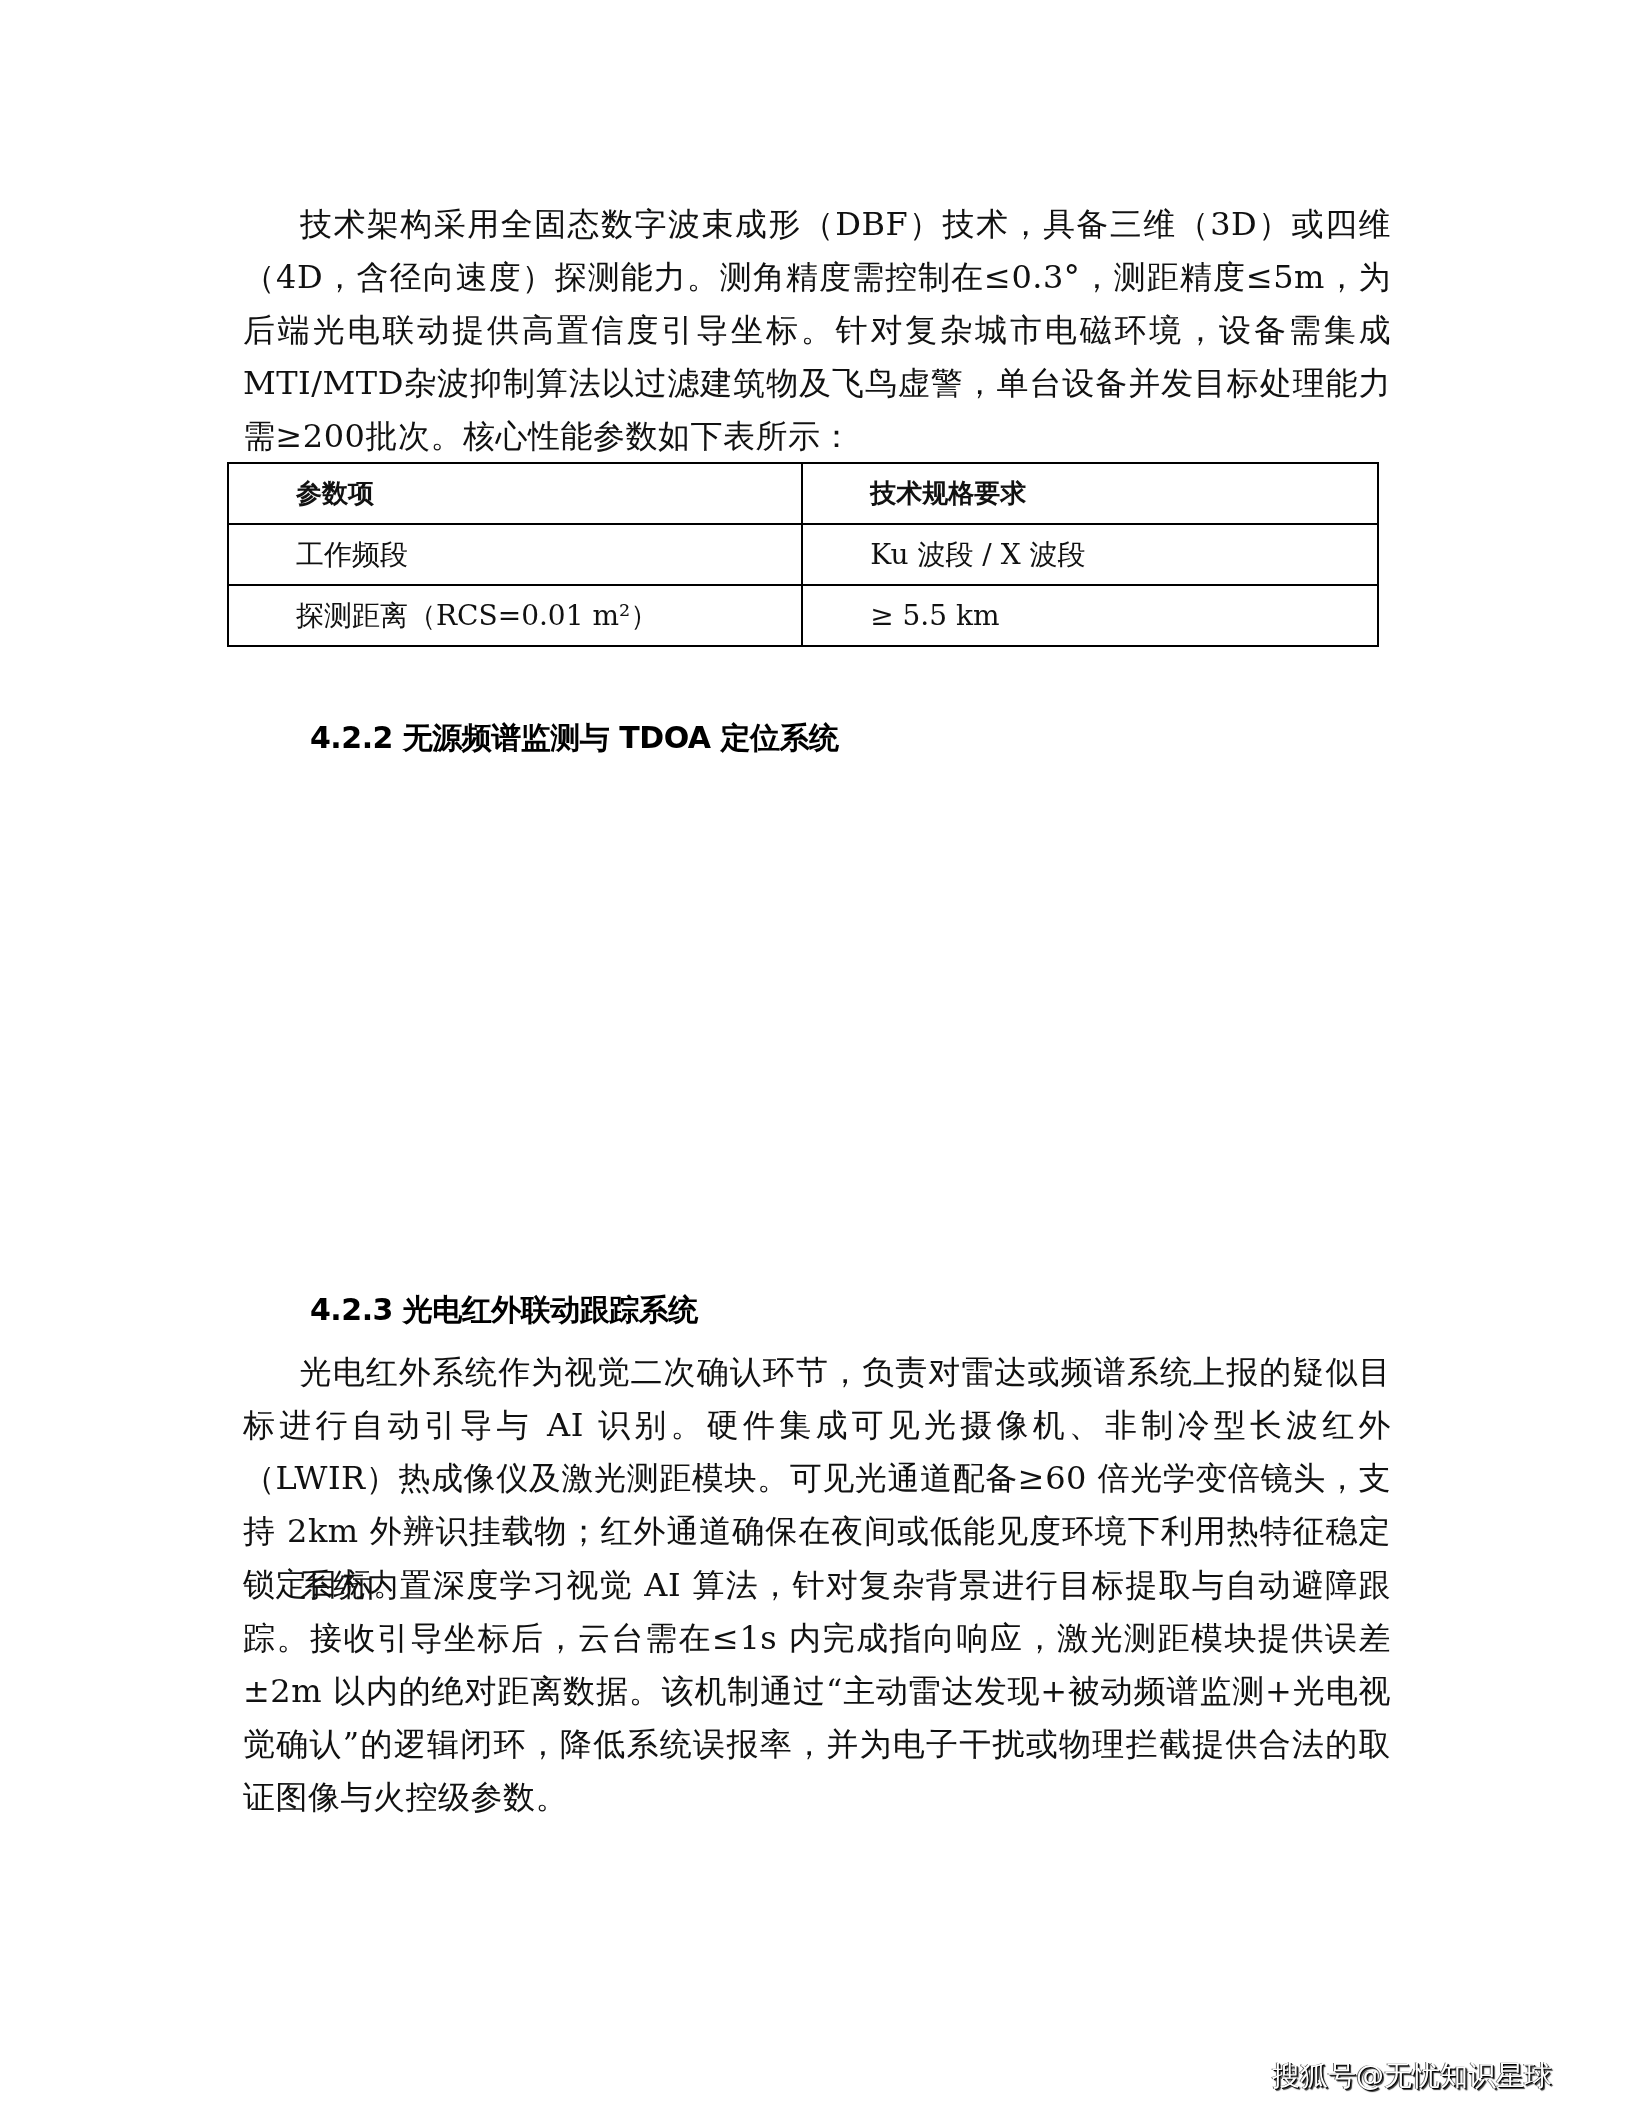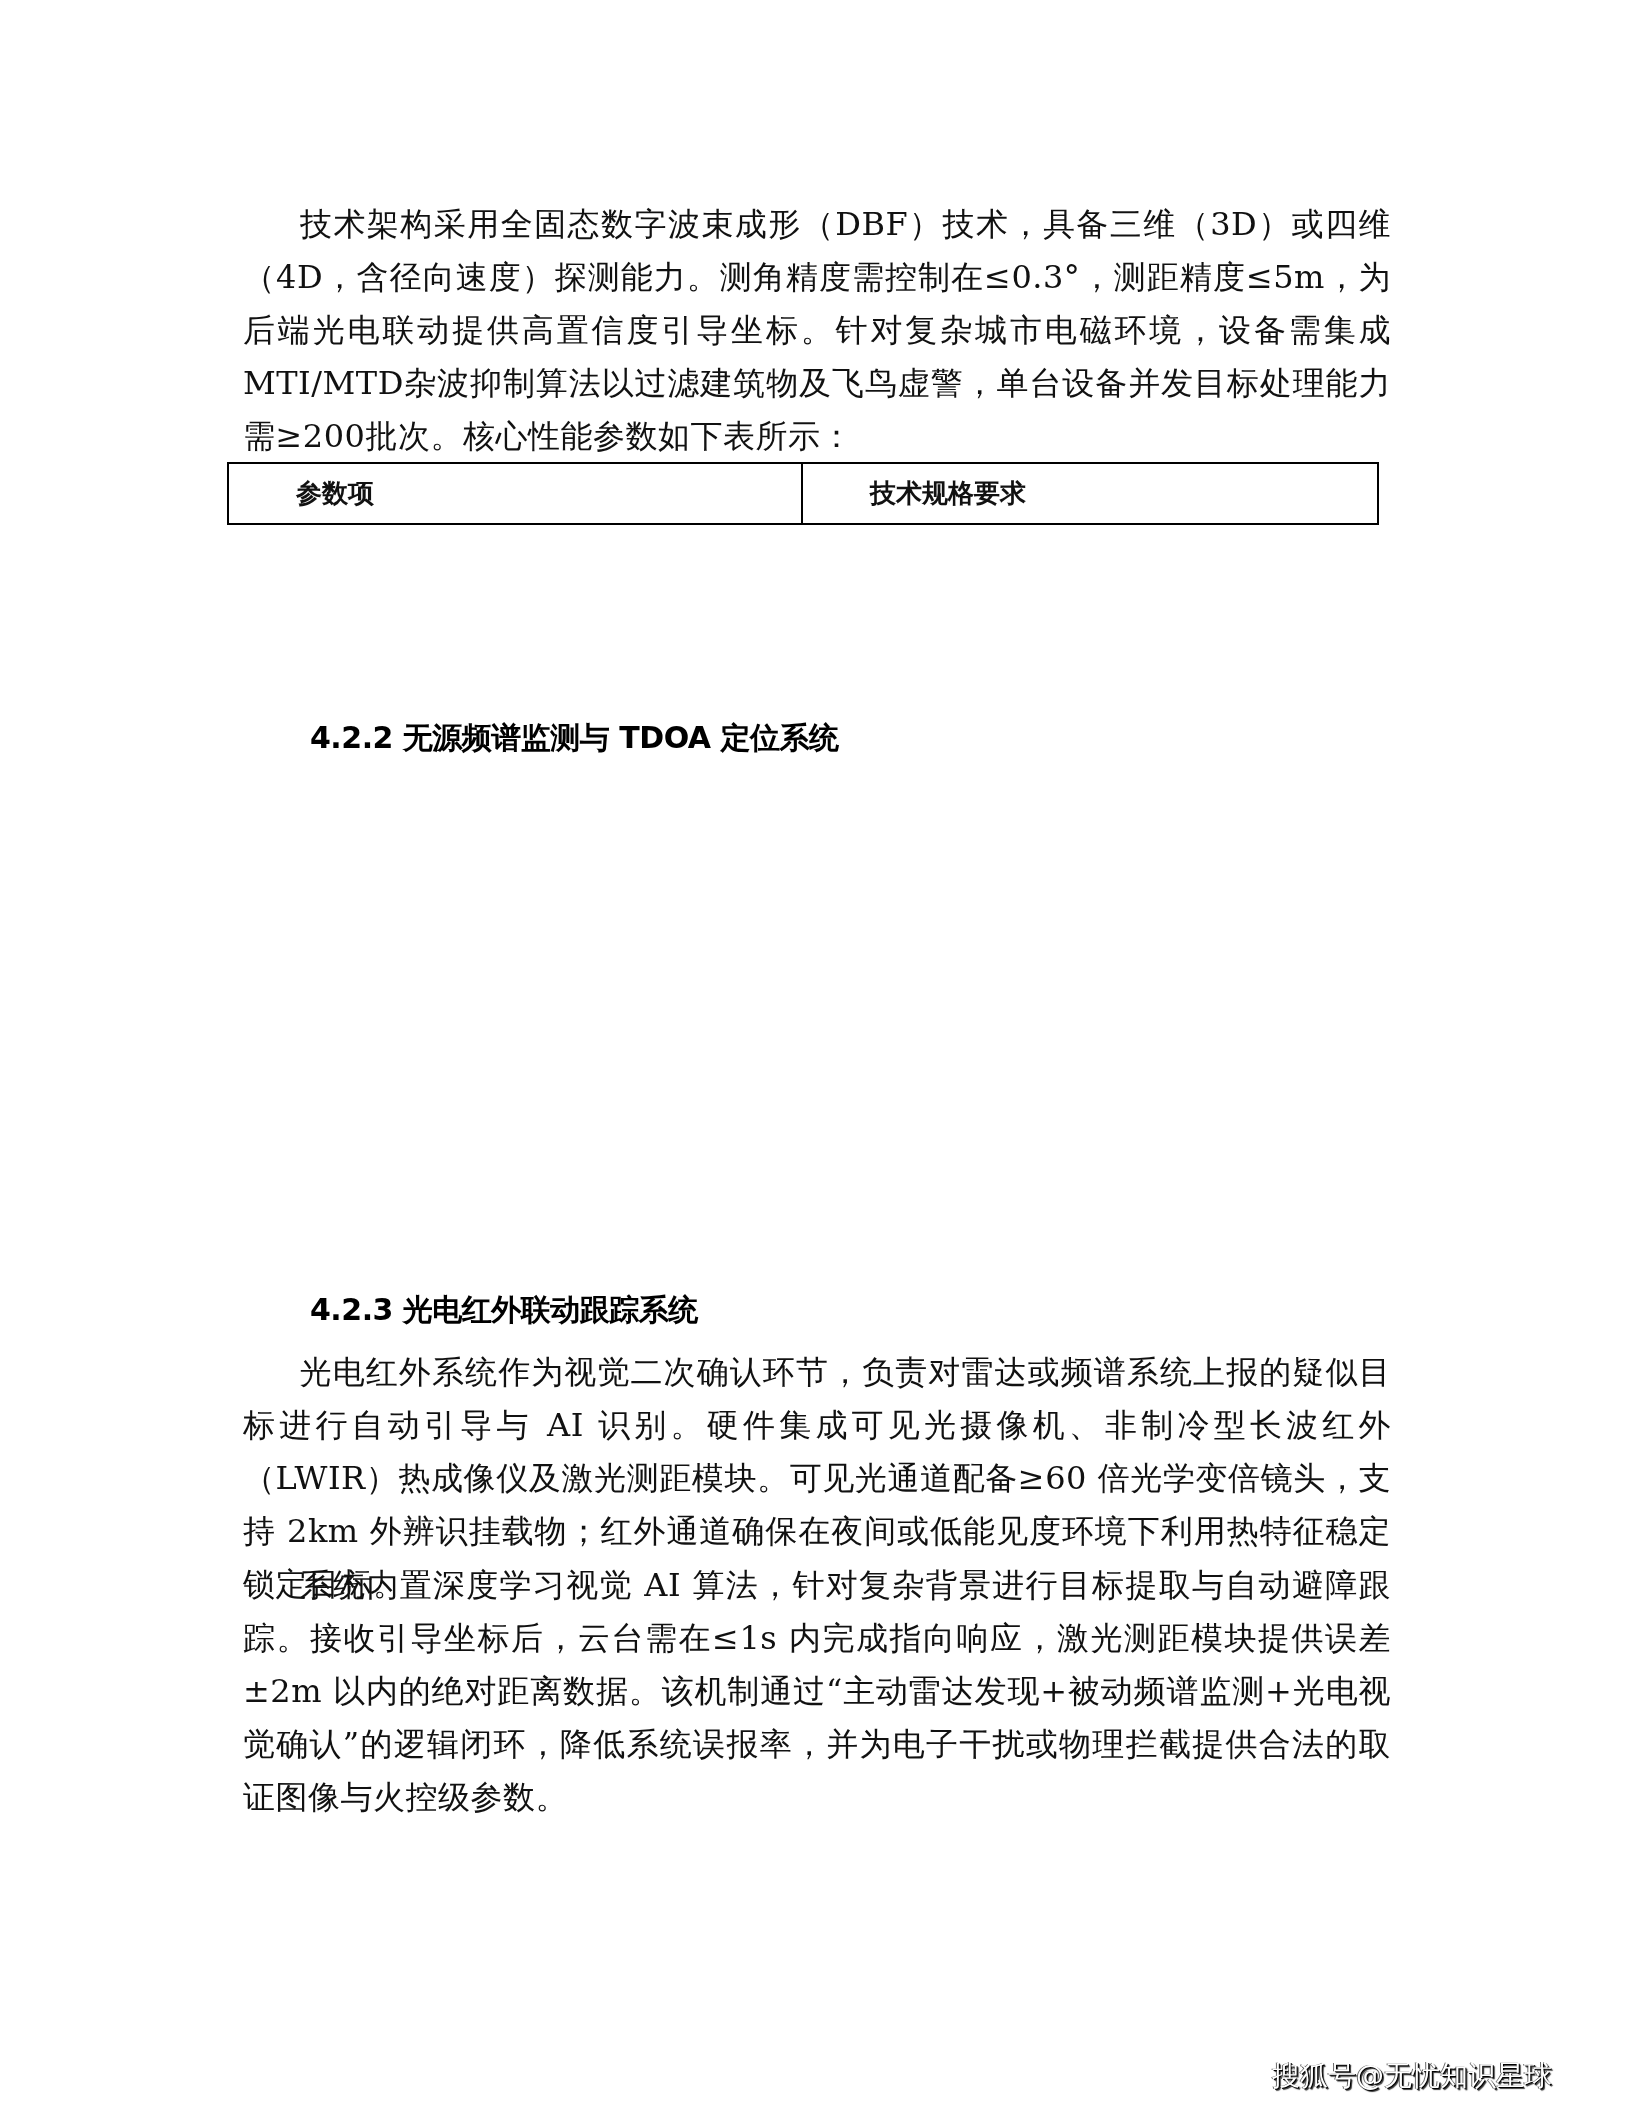--- a/index.html
+++ b/index.html
@@ -93,20 +93,28 @@
   <table class="spec">
     <colgroup>
         <col class="c1">
         <col class="c2">
       </colgroup>
     <tbody>
         <tr>
       <th>参数项</th>
       <th>技术规格要求</th>
     </tr>
+    <tr>
+      <td>工作频段</td>
+      <td>Ku 波段 / X 波段</td>
+    </tr>
+    <tr>
+      <td>探测距离（RCS=0.01 m²）</td>
+      <td>≥ 5.5 km</td>
+    </tr>
   </tbody>
     </table>
 
   <h3 class="heading" style="top: 713px;">4.2.2 无源频谱监测与 TDOA 定位系统</h3>
 
 
 
   <h3 class="heading" style="top: 1285px; text-align: center;">4.2.3 光电红外联动跟踪系统</h3>
 
   <p class="para" style="top: 1346px;"><span class="indent"></span><span>光电红外系统作为视觉二次确认环节，负责对雷达或频谱系统上报的疑似目标进行自动引导与 AI 识别。硬件集成可见光摄像机、非制冷型长波红外（LWIR）热成像仪及激光测距模块。可见光通道配备≥60 倍光学变倍镜头，支持 2km 外辨识挂载物；红外通道确保在夜间或低能见度环境下利用热特征稳定锁定目标。</span></p>

